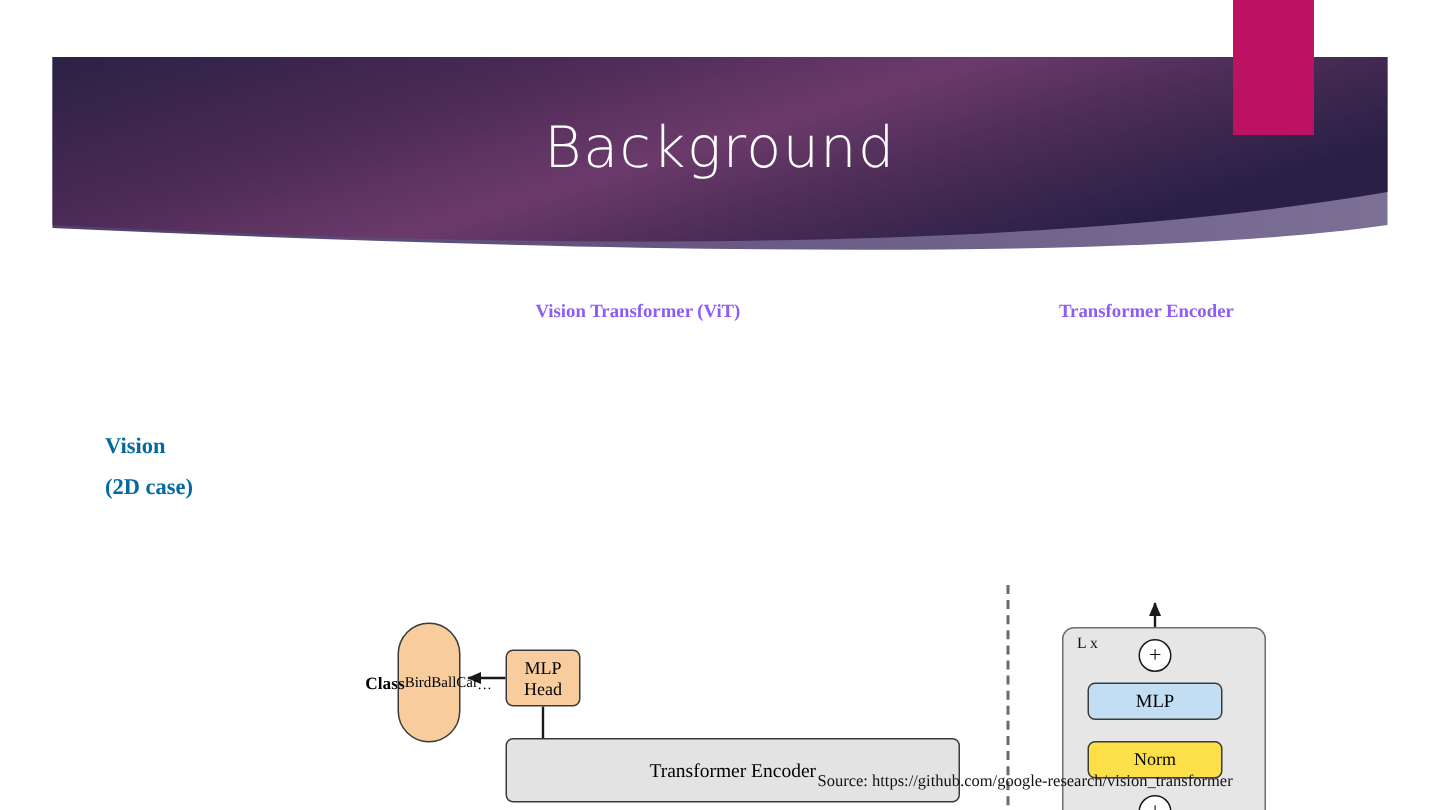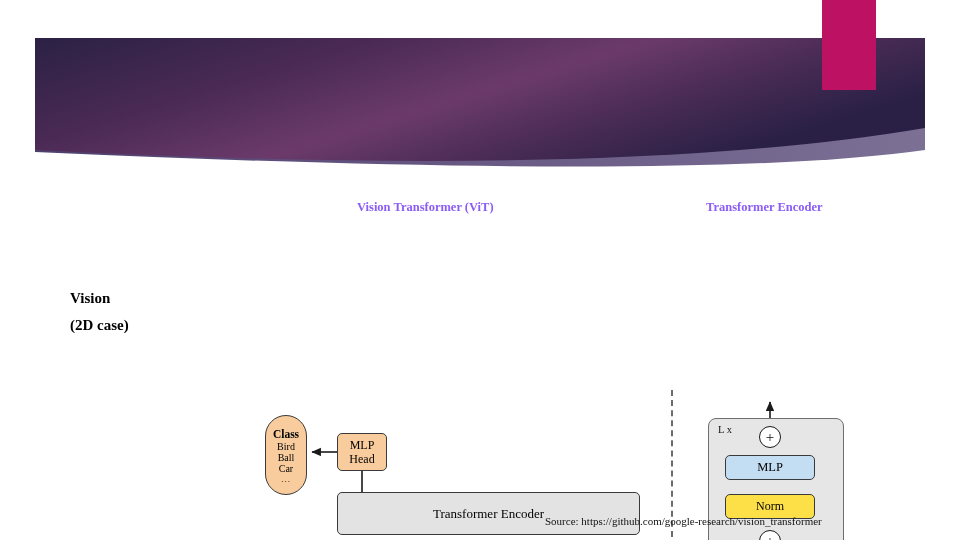--- a/index.html
+++ b/index.html
@@ -17,21 +17,21 @@
   #page-title{
     position:absolute;left:0;top:78px;width:960px;text-align:center;
     font-family:"DejaVu Sans", sans-serif;
     font-size:38px;color:#ffffff;letter-spacing:1px;font-weight:300;
     line-height:1.1;
   }
   
   #left-caption{
     position:absolute;left:70px;top:285px;width:170px;
     font-family:"Liberation Serif", serif;font-weight:bold;font-size:15px;
-    color:#000000;line-height:1.78;
+    color:#0369a1;line-height:1.78;
   }
   
   #figure{position:absolute;left:0;top:190px;width:960px;height:340px;}
   .fig-title{
     position:absolute;font-family:"Liberation Serif", serif;font-weight:bold;
     font-size:12.5px;color:#8b5cf6;white-space:nowrap;
   }
   #vit-title{left:357px;top:10px;}
   #te-title{left:706px;top:10px;}
 
@@ -40,21 +40,21 @@
        font-family:"Liberation Serif", serif;color:#000;}
   .peach{background:#F8CC9C;}
   .gray{background:#E3E3E3;}
   .blue{background:#C3DEF2;}
   .yellow{background:#fde047;}
   .shellgray{background:#E6E6E6;border:1.2px solid #6e6e6e;}
 
   
   #class-pill{
     left:265px;top:225px;width:42px;height:80px;border-radius:21px;
-    flex-direction:column;line-height:1.12;font-size:10px;padding-top:2px;
+    line-height:1.12;font-size:10px;padding-top:2px;
   }
   #class-pill .hd{font-weight:bold;font-size:11.5px;}
   #class-pill .dots{font-size:9px;letter-spacing:1px;}
 
   #mlp-head{left:337px;top:243px;width:50px;height:38px;border-radius:5px;
             flex-direction:column;font-size:12px;line-height:1.18;}
 
   #tf-encoder{left:337px;top:302px;width:303px;height:43px;border-radius:5px;
               font-size:13px;border:1.4px solid #3a3a3a;}
 
@@ -112,20 +112,21 @@
         <stop offset="55%" stop-color="#6A5C86"></stop>
         <stop offset="100%" stop-color="#7C7095"></stop>
       </linearGradient>
     </defs>
 
     <path d="M35,38 L925,38 L925,150 Q700,182 35,152 Z" fill="url(#gradUnder)"></path>
 
     <path d="M35,38 L925,38 L925,128 Q620,180 35,150 Z" fill="url(#gradMain)"></path>
   </svg>
   <div id="magenta-accent"></div>
+  <div id="page-title">Background</div>
 </div>
 
 <div id="left-caption">
   <div>Vision</div>
   <div>(2D case)</div>
 </div>
 
 <div id="figure">
 
   <div class="fig-title" id="vit-title">Vision Transformer (ViT)</div>

